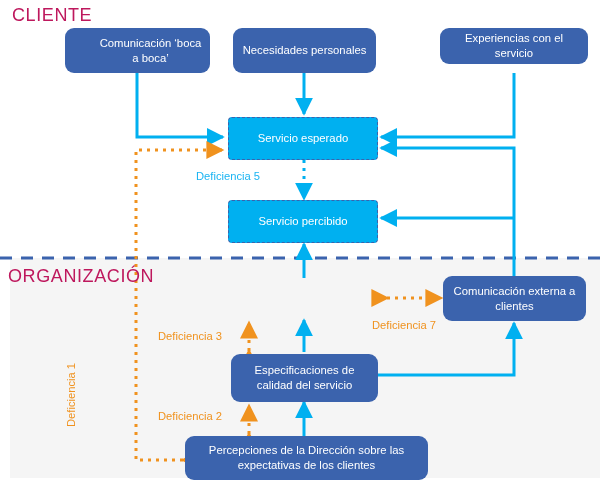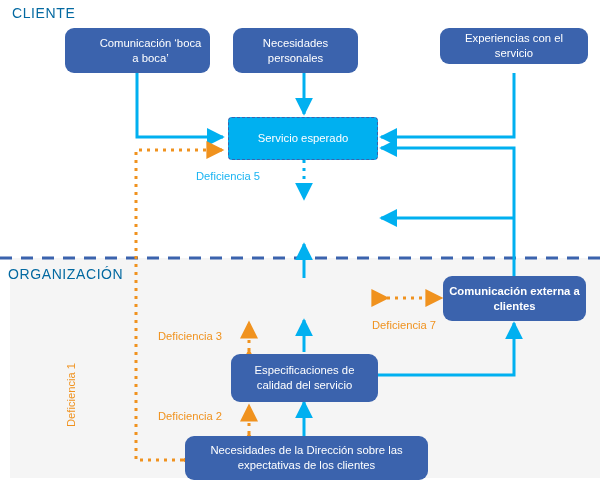--- a/index.html
+++ b/index.html
@@ -27,22 +27,22 @@
   .org-band {
     position: absolute;
     left: 10px;
     top: 258px;
     width: 590px;
     height: 220px;
     background: #f5f5f5;
   }
   .section-label {
     position: absolute;
-    color: #0369a1;
-    font-size: 14px;
+    color: #be185d;
+    font-size: 18px;
     letter-spacing: 0.6px;
     white-space: nowrap;
   }
   .node {
     position: absolute;
     box-sizing: border-box;
     border-radius: 9px;
     display: flex;
     align-items: center;
     justify-content: center;
@@ -120,33 +120,34 @@
     <path d="M387,298 L441,298" fill="none" stroke="#f0921e" stroke-width="3" stroke-dasharray="3 5" marker-end="url(#ar-or)" marker-start="url(#ar-or)"></path>
 
     <path d="M183,460 L136,460 L136,150 L222,150" fill="none" stroke="#f0921e" stroke-width="3" stroke-dasharray="3 5" marker-end="url(#ar-or)" marker-start="url(#ar-or)"></path>
   </svg>
 
   <div class="section-label" style="left:12px; top:5px;">CLIENTE</div>
   <div class="section-label" style="left:8px; top:266px;">ORGANIZACIÓN</div>
 
   <div class="node dark" style="left:65px; top:28px; width:145px; height:45px;padding-left:32px;">Comunicación ‘boca a boca’</div>
 
-  <div class="node dark" style="left:233px; top:28px; width:125px; height:45px;">Necesidades personales</div>
+  <div class="node dark" style="left:233px; top:28px; width:143px; height:45px;">Necesidades personales</div>
 
   <div class="node dark" style="left:440px; top:28px; width:148px; height:36px;">Experiencias con el servicio</div>
 
   <div class="node light" style="left:228px; top:117px; width:150px; height:43px;">Servicio esperado</div>
 
+  <div class="node light" style="left:228px; top:200px; width:150px; height:43px;">Servicio percibido</div>
 
 
-  <div class="node dark" style="left:443px; top:276px; width:143px; height:45px;font-weight:bold;">Comunicación externa a clientes</div>
+  <div class="node dark" style="left:443px; top:276px; width:143px; height:45px;">Comunicación externa a clientes</div>
 
   <div class="node dark" style="left:231px; top:354px; width:147px; height:48px;">Especificaciones de calidad del servicio</div>
 
-  <div class="node dark" style="left:185px; top:436px; width:243px; height:44px;">Necesidades de la Dirección sobre las expectativas de los clientes</div>
+  <div class="node dark" style="left:185px; top:436px; width:243px; height:44px;">Percepciones de la Dirección sobre las expectativas de los clientes</div>
 
   <div class="gap-label cyan" style="left:196px; top:170px;">Deficiencia 5</div>
 
   <div class="gap-label orange" style="left:158px; top:330px;">Deficiencia 3</div>
 
   <div class="gap-label orange" style="left:372px; top:319px;">Deficiencia 7</div>
 
   <div class="gap-label orange" style="left:158px; top:410px;">Deficiencia 2</div>
 
   <div class="gap-label orange vert" style="left:77px; top:415px;">Deficiencia 1</div>

